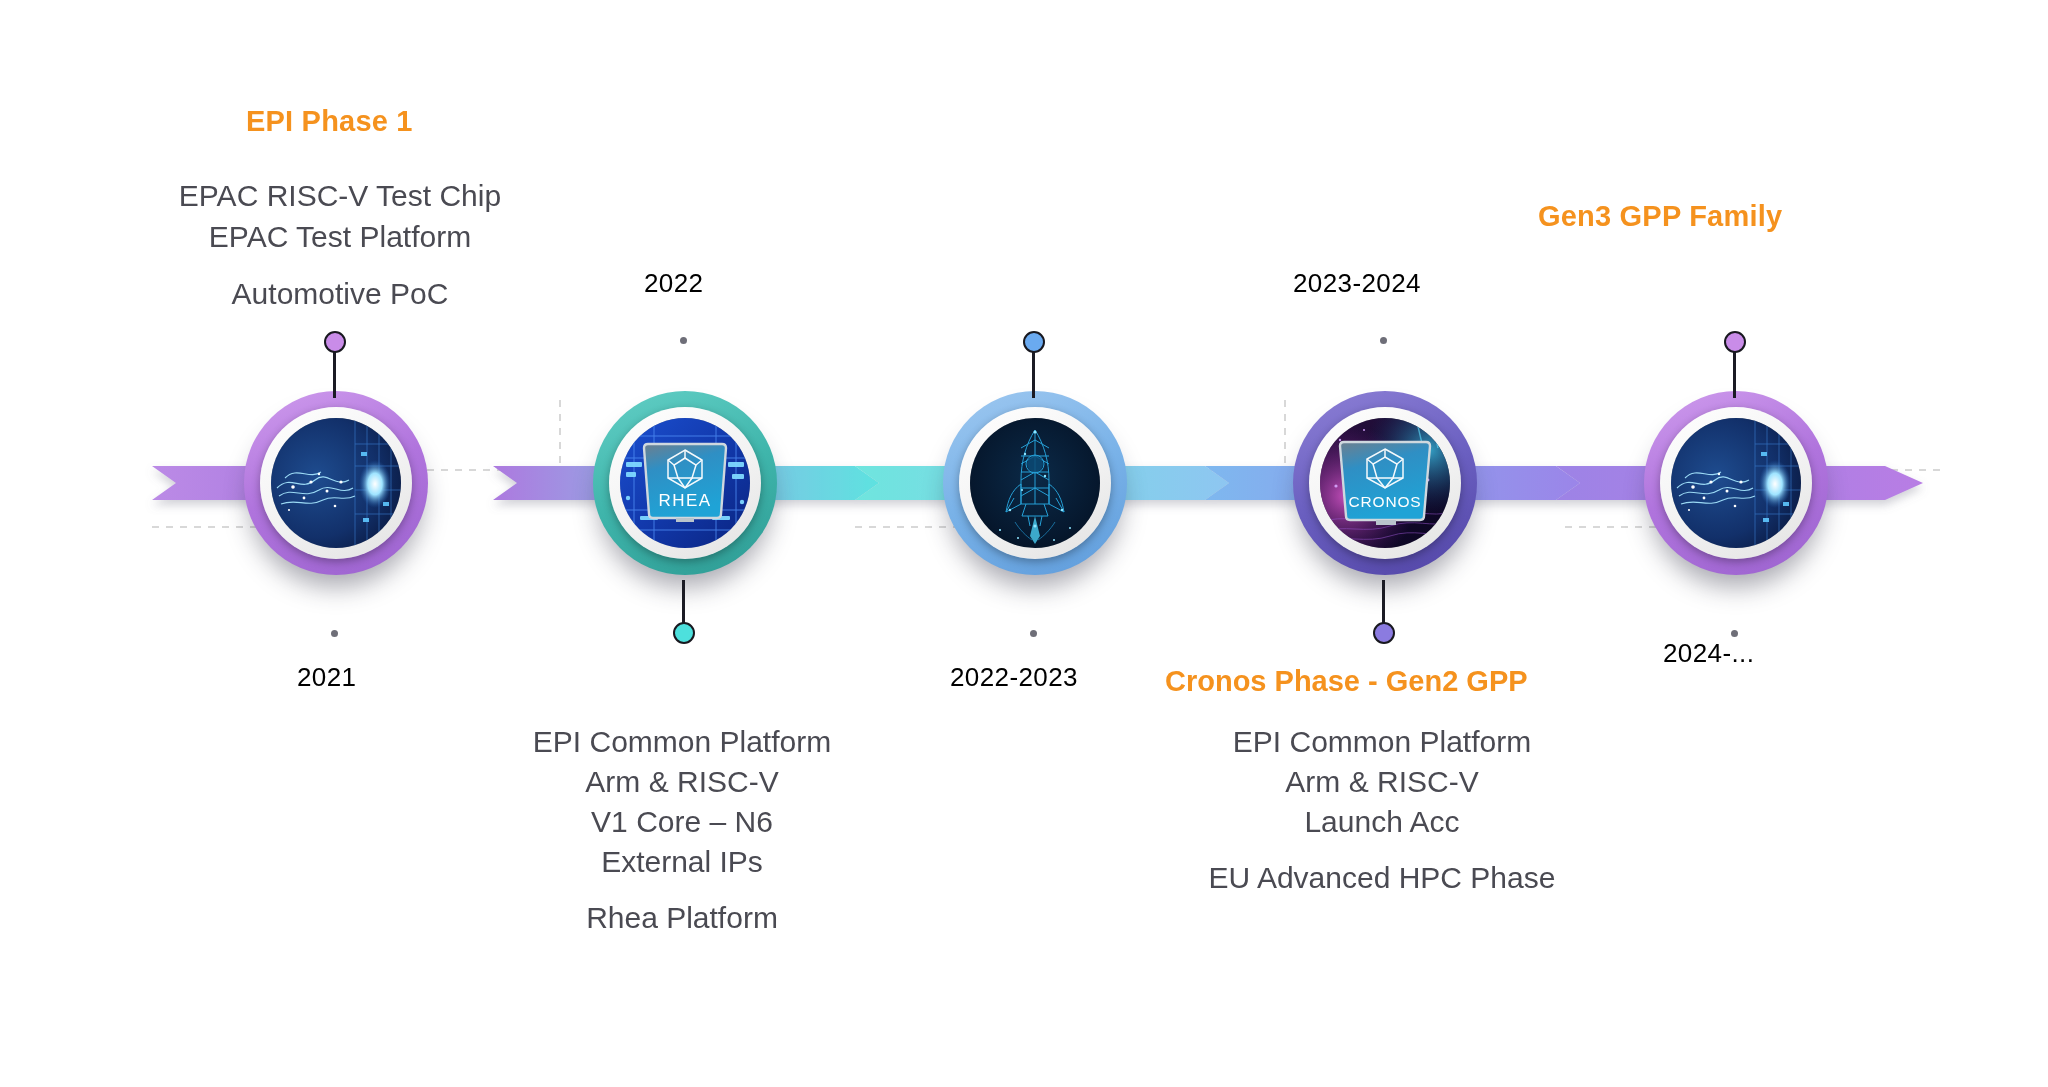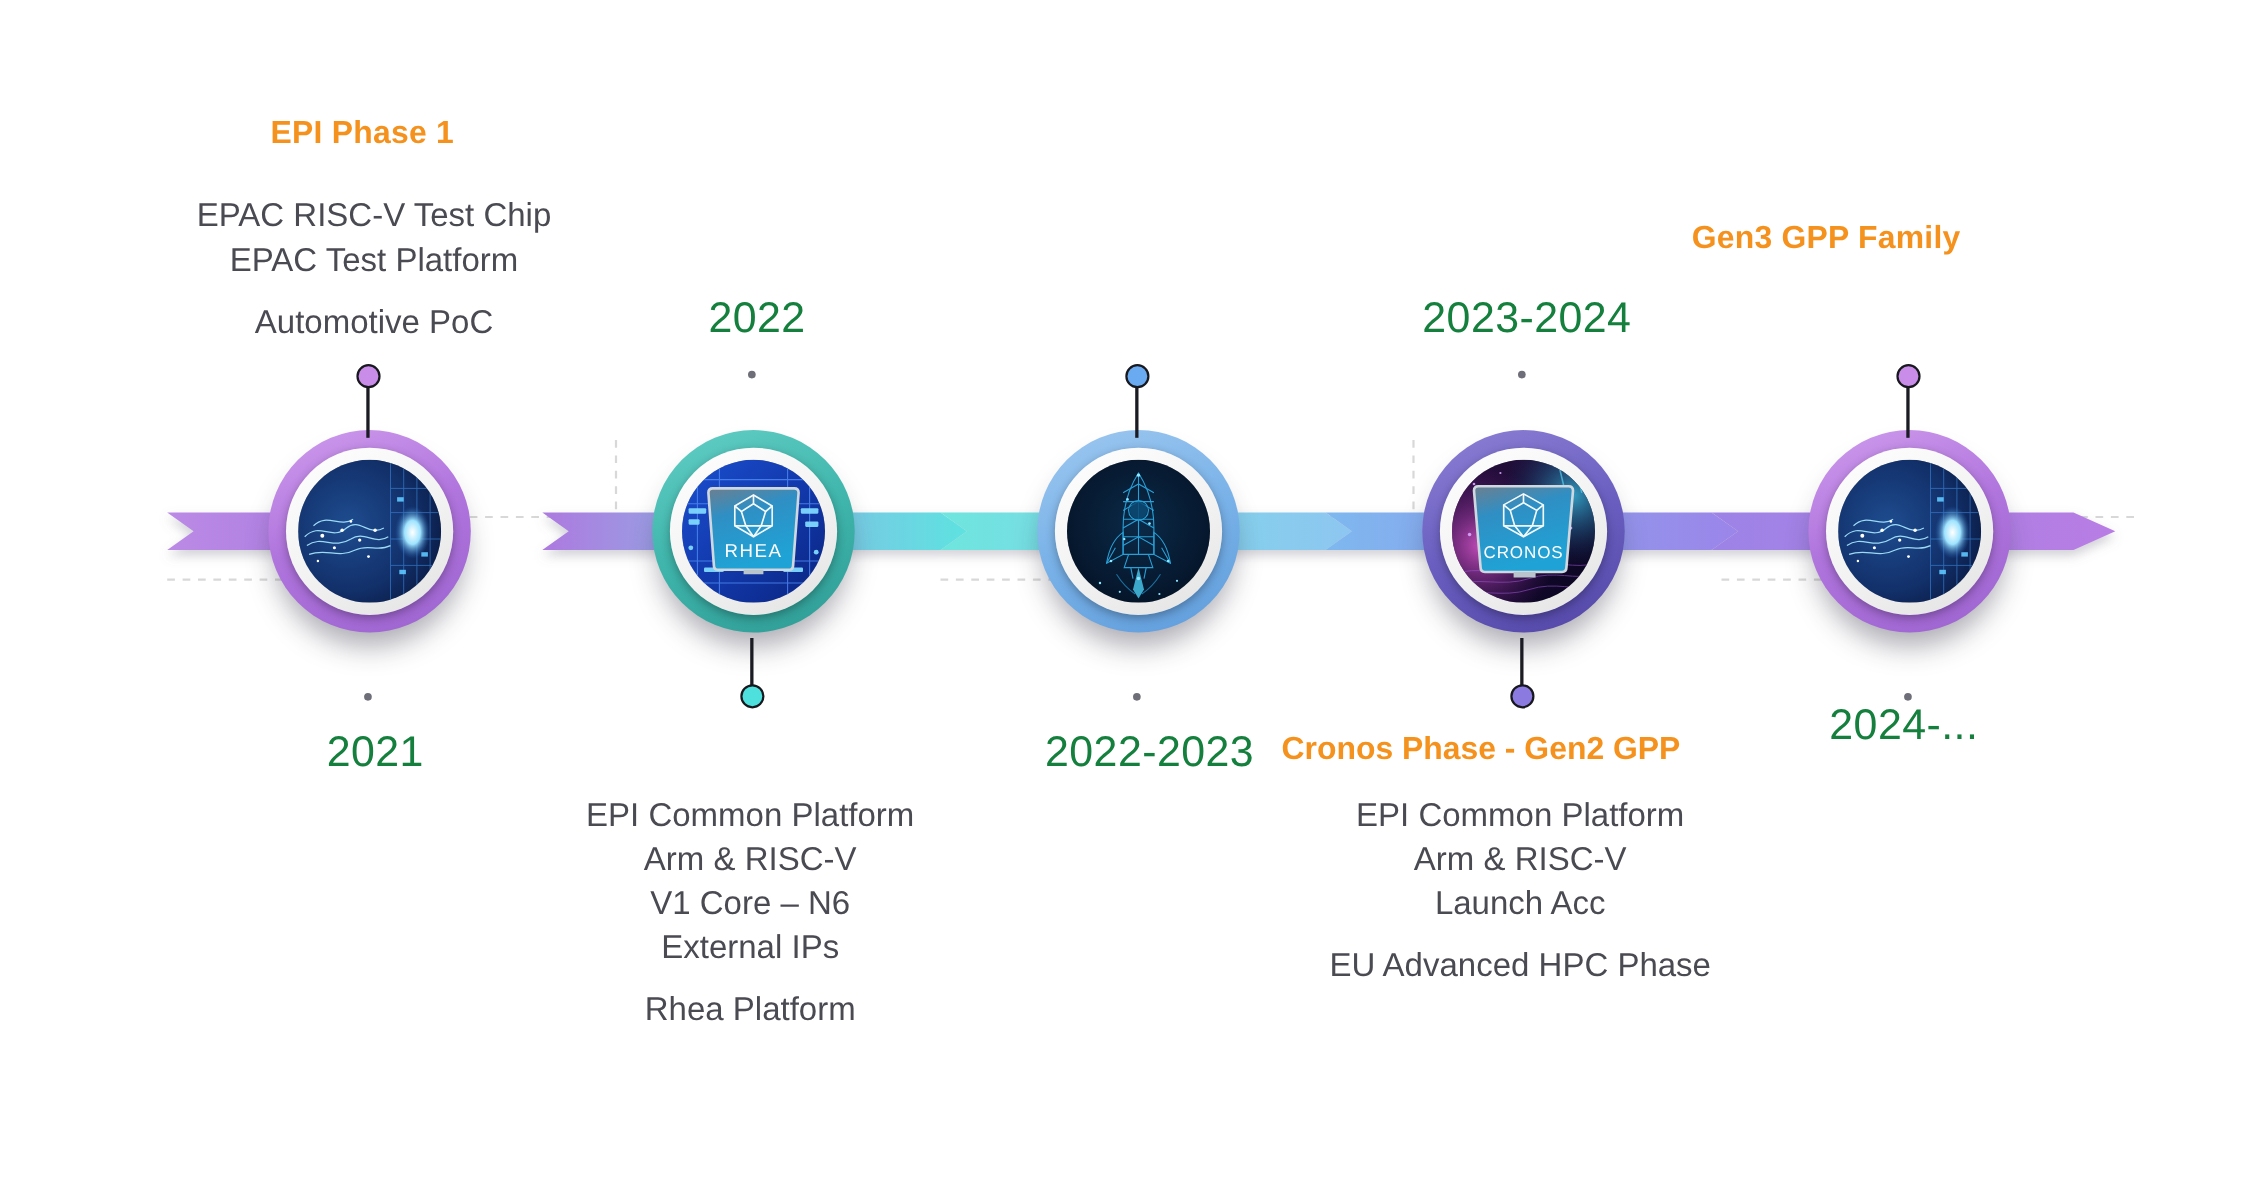--- a/index.html
+++ b/index.html
@@ -44,21 +44,21 @@
     border:2.5px solid #18181f;
   }
   .tiny-dot { position:absolute; width:7px; height:7px; border-radius:50%; background:#6e6e78; }
 
   
   .hdr {
     position:absolute; color:#F5921E; font-size:29px; font-weight:bold;
     white-space:nowrap; letter-spacing:0.2px;
   }
   .year {
-    position:absolute; color:#15803d; font-size:39px; font-weight:normal;
+    position:absolute; color:#000000; font-size:26px; font-weight:normal;
     white-space:nowrap; letter-spacing:0.4px;
   }
   .sub-title {
     position:absolute; color:#F5921E; font-size:29px; font-weight:bold;
     white-space:nowrap;
   }
   .lines { position:absolute; text-align:center; }
   .lines div {
     color:#4a4a52; font-size:30px; line-height:40px; white-space:nowrap;
   }

